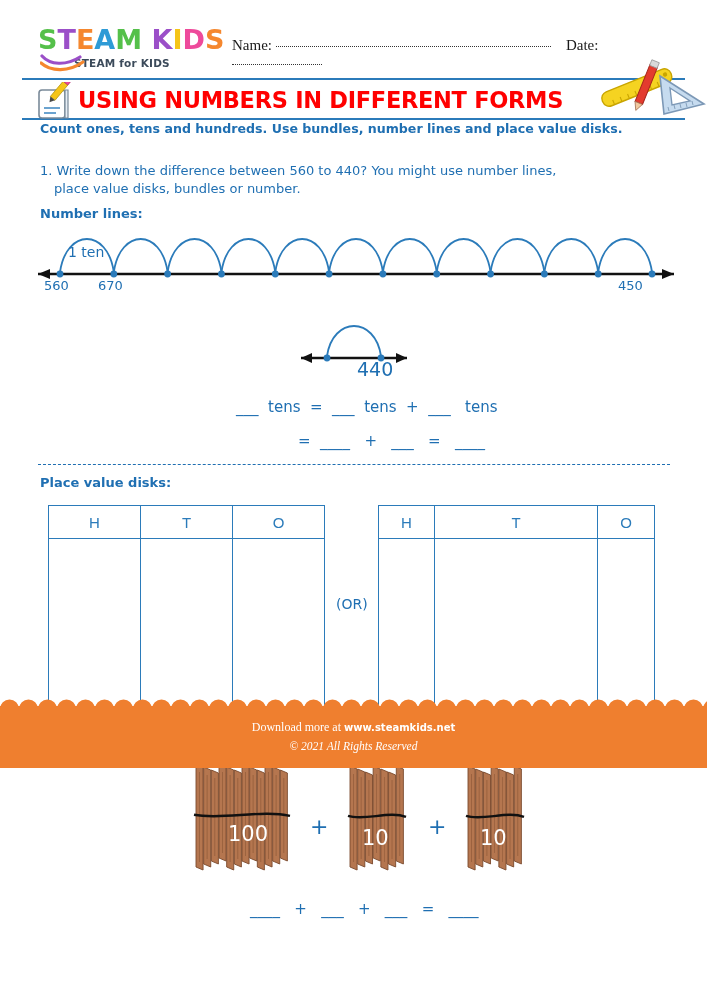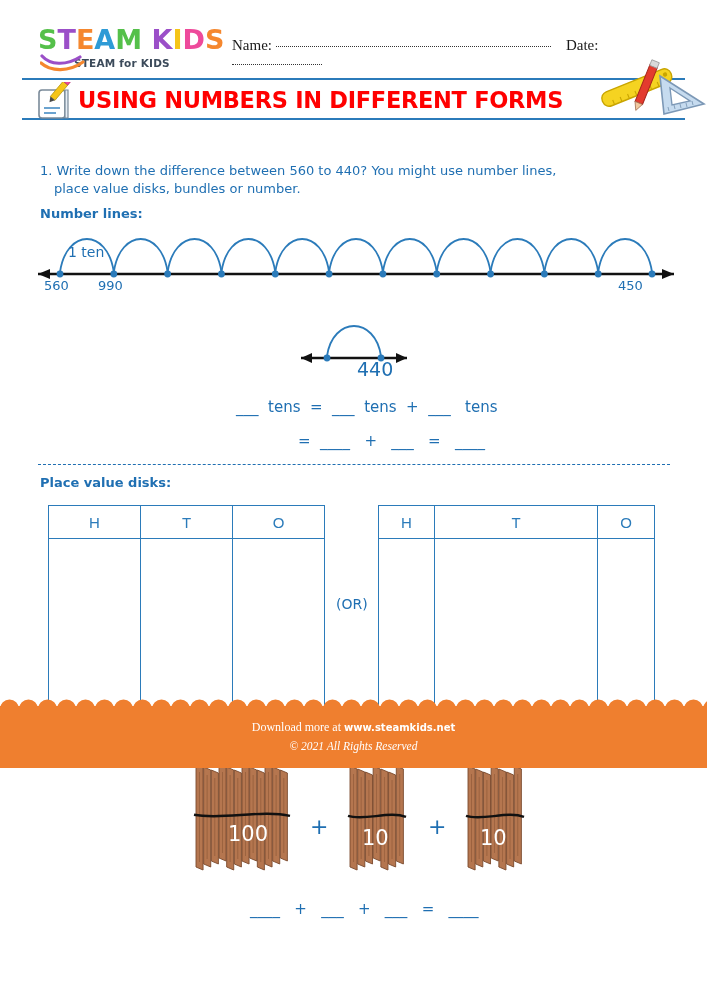--- a/index.html
+++ b/index.html
@@ -172,20 +172,21 @@
           <line x1="76" y1="49" x2="77" y2="53"></line>
             <line x1="82" y1="47" x2="83" y2="51"></line>
           <line x1="88" y1="46" x2="89" y2="50"></line>
             <line x1="94" y1="45" x2="95" y2="49"></line>
           <line x1="100" y1="43" x2="101" y2="47"></line>
         </g>
       </g>
     </svg>
   </div>
 
+  <div class="intro">Count ones, tens and hundreds. Use bundles, number lines and place value disks.</div>
 
   <div class="q1">
     <span>1.</span>
     <span>Write down the difference between 560 to 440? You might use number lines,</span>
     <span class="indent">place value disks, bundles or number.</span>
   </div>
 
   <div class="sec-label lbl-numberlines">Number lines:</div>
 
   <div class="nl1">
@@ -212,21 +213,21 @@
         <circle cx="299.0909090909091" cy="46" r="3.4" fill="#2b7bba"></circle>
         <circle cx="352.90909090909093" cy="46" r="3.4" fill="#2b7bba"></circle>
         <circle cx="406.72727272727275" cy="46" r="3.4" fill="#2b7bba"></circle>
         <circle cx="460.54545454545456" cy="46" r="3.4" fill="#2b7bba"></circle>
         <circle cx="514.3636363636364" cy="46" r="3.4" fill="#2b7bba"></circle>
         <circle cx="568.1818181818182" cy="46" r="3.4" fill="#2b7bba"></circle>
         <circle cx="622" cy="46" r="3.4" fill="#2b7bba"></circle>
       </svg>
     <div class="ten">1 ten</div>
     <div class="lbl lbl560">560</div>
-    <div class="lbl lbl550">990</div>
+    <div class="lbl lbl550">670</div>
     <div class="lbl lbl450">450</div>
   </div>
 
   <div class="nl2">
     <svg id="nl2-svg" width="140" height="48" viewBox="0 0 140 48">
         <path d="M42 38 C 48 -2, 90 -2, 96 38" fill="none" stroke="#2b7bba" stroke-width="1.8"></path>
         <line x1="16" y1="40" x2="122" y2="40" stroke="#111" stroke-width="2.4"></line>
         <path d="M16 40 l11 -5 l0 10 z" fill="#111"></path>
         <path d="M122 40 l-11 -5 l0 10 z" fill="#111"></path>
         <circle cx="42" cy="40" r="3.4" fill="#2b7bba"></circle>

